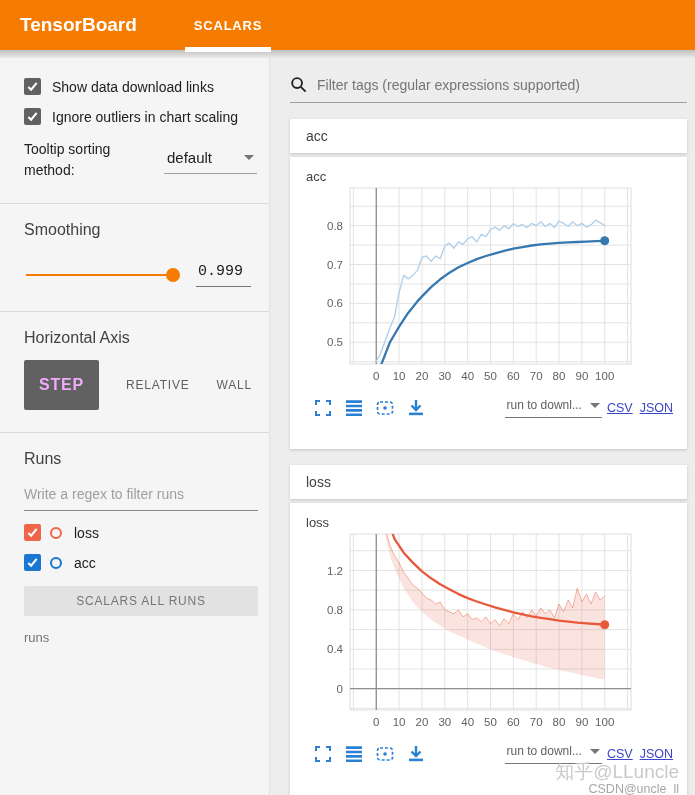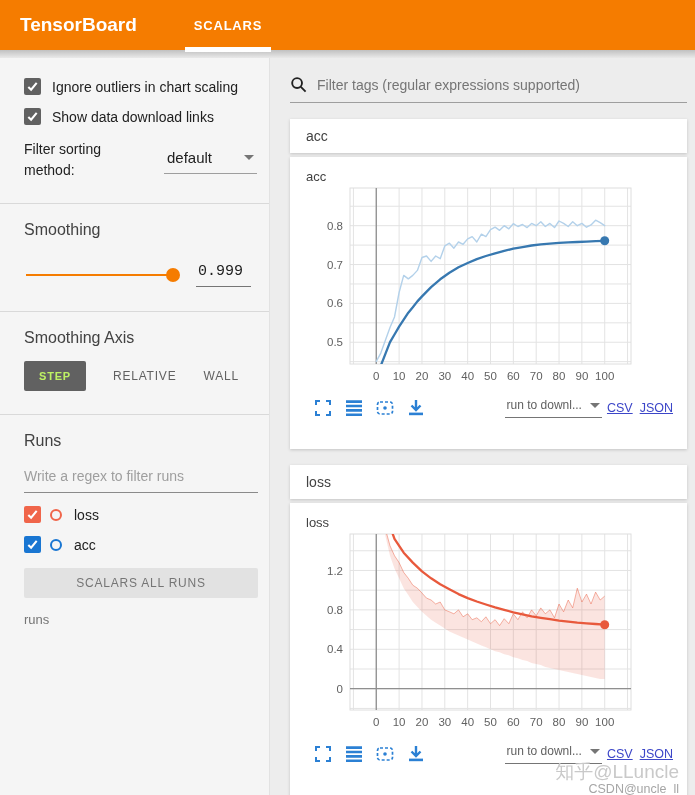--- a/index.html
+++ b/index.html
@@ -31,21 +31,21 @@
   .select-value { font-size:15px; color:#212121; }
   .arrow-down { width:0; height:0; border-left:5px solid transparent; border-right:5px solid transparent; border-top:5px solid #757575; }
 
   .section-label { font-size:16px; color:#424242; margin-top:17px; }
   .slider-row { display:flex; align-items:center; margin-top:24px; padding-bottom:24px; }
   .slider { position:relative; width:152px; height:2px; background:#f57c00; margin-left:2px; cursor:pointer; }
   .slider-thumb { position:absolute; right:-2px; top:-6px; width:14px; height:14px; border-radius:50%; background:#f57c00; cursor:pointer; }
   .slider-value { margin-left:18px; font-size:15px; color:#212121; border-bottom:1px solid #757575; padding:0 8px 6px 2px;font-family:Liberation Mono, monospace; }
 
   .haxis-buttons { display:flex; align-items:center; margin-top:13px; padding-bottom:22px; }
-  .btn-step { background:#616161; color:#bef264; font-size:11px; font-weight:bold; letter-spacing:0.8px; padding:9px 15px; border-radius:2px; border:none; cursor:pointer; }
+  .btn-step { background:#616161; color:#f0abfc; font-size:16px; font-weight:bold; letter-spacing:0.8px; padding:16px 15px; border-radius:2px; border:none; cursor:pointer; }
   .btn-flat { background:transparent; color:#616161; font-size:12px; font-weight:normal; letter-spacing:0.8px; padding:9px 0; border:none; margin-left:27px; cursor:pointer; }
 
   .runs-input { margin-top:12px; width:234px; border:none; background:transparent; border-bottom:1px solid #8a8a8a; font-size:14px; padding:6px 0 8px; color:#212121; outline:none; }
   .runs-input::placeholder { color:#9e9e9e; }
   .run-row { display:flex; align-items:center; gap:9px; margin-top:13px; cursor:pointer; }
   .run-chk { width:17px; height:17px; border-radius:2px; display:flex; align-items:center; justify-content:center; flex:none; }
   .run-chk svg { width:13px; height:13px; display:block; }
   .run-circle { width:12px; height:12px; border-radius:50%; border:2px solid #999; flex:none; }
   .run-label { font-size:14px; color:#212121; margin-left:3px; }
   .toggle-btn { margin-top:15px; width:234px; height:30px; background:#e2e2e2; color:#757575; font-size:12px; letter-spacing:0.8px; border:none; border-radius:2px; cursor:pointer; }
@@ -90,32 +90,32 @@
 <div class="layout">
 
   <div class="sidebar">
     <div class="side-pad">
       <div class="chk-row">
         <span class="chk">
           <svg viewBox="0 0 14 14">
               <path d="M2.5 7.5l3 3 6-7.5" fill="none" stroke="#fff" stroke-width="2.2"></path>
             </svg>
         </span>
-        <span class="chk-label">Ignore outliers in chart scaling</span>
+        <span class="chk-label">Show data download links</span>
       </div>
       <div class="chk-row">
         <span class="chk">
           <svg viewBox="0 0 14 14">
               <path d="M2.5 7.5l3 3 6-7.5" fill="none" stroke="#fff" stroke-width="2.2"></path>
             </svg>
         </span>
-        <span class="chk-label">Show data download links</span>
+        <span class="chk-label">Ignore outliers in chart scaling</span>
       </div>
       <div class="tooltip-row">
-        <div class="tooltip-label">Filter sorting method:</div>
+        <div class="tooltip-label">Tooltip sorting method:</div>
         <div class="select">
           <span class="select-value">default</span>
           <span class="arrow-down"></span>
         </div>
       </div>
     </div>
 
     <div class="divider"></div>
 
     <div class="side-pad">
@@ -124,21 +124,21 @@
         <div class="slider">
           <div class="slider-thumb"></div>
         </div>
         <div class="slider-value">0.999</div>
       </div>
     </div>
 
     <div class="divider"></div>
 
     <div class="side-pad">
-      <div class="section-label">Smoothing Axis</div>
+      <div class="section-label">Horizontal Axis</div>
       <div class="haxis-buttons">
         <button class="btn-step">STEP</button>
         <button class="btn-flat">RELATIVE</button>
         <button class="btn-flat">WALL</button>
       </div>
     </div>
 
     <div class="divider"></div>
 
     <div class="side-pad">

